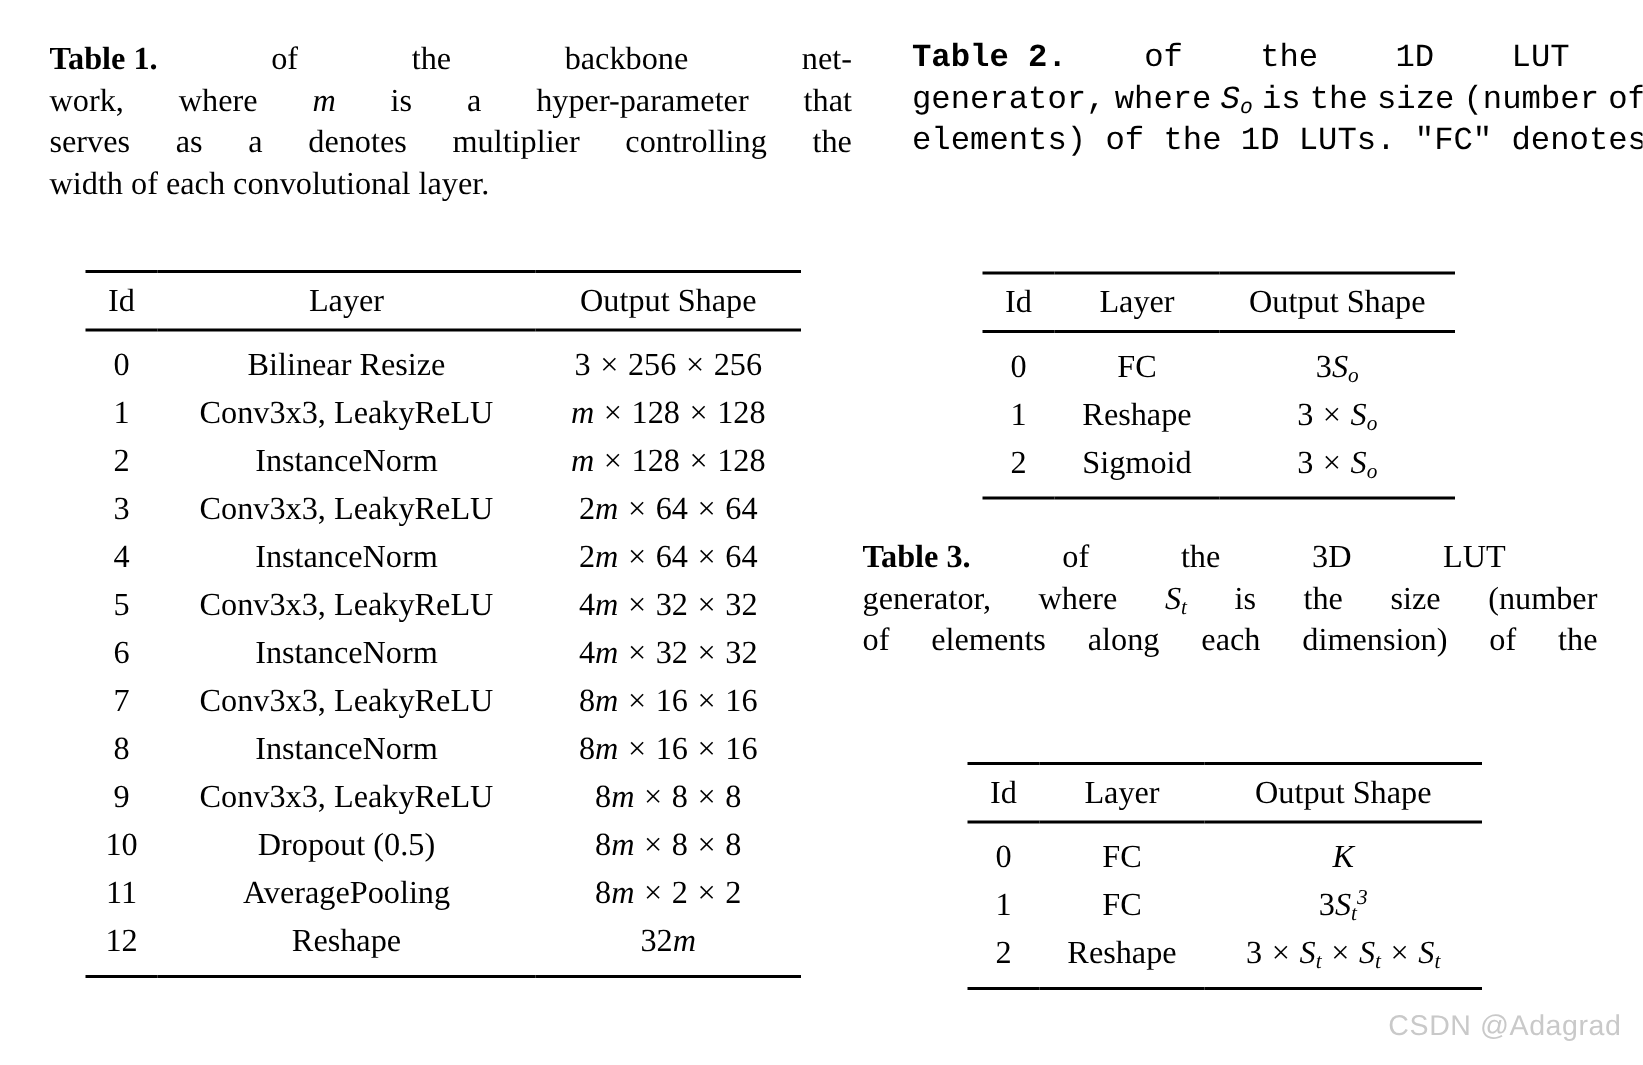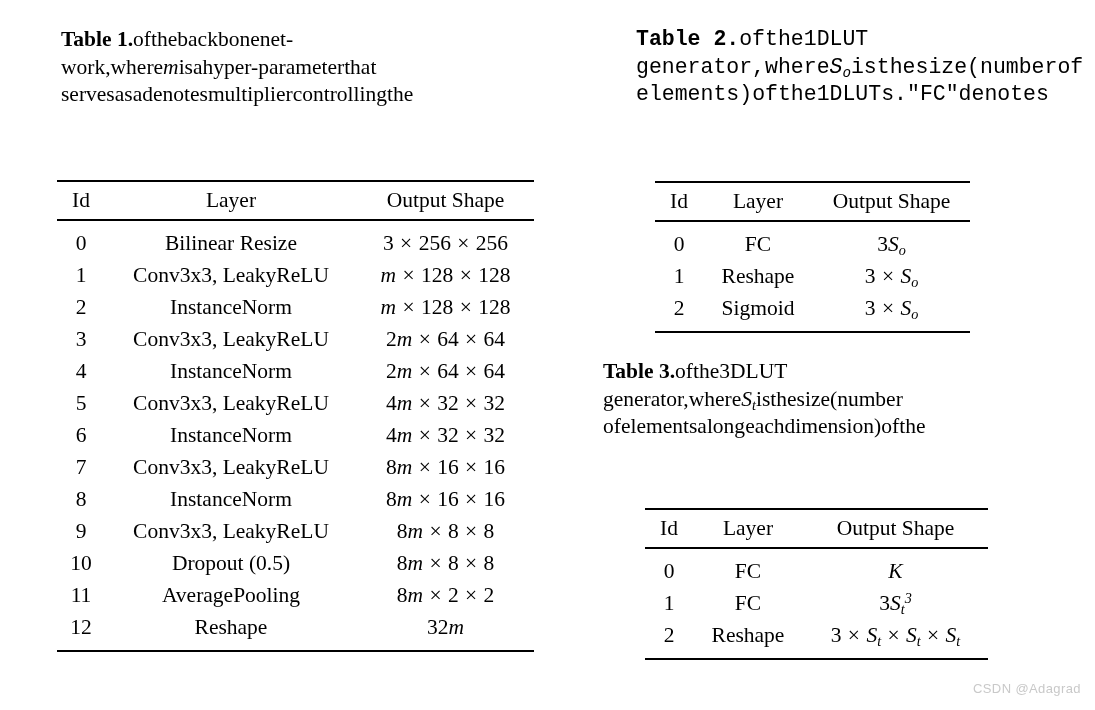--- a/index.html
+++ b/index.html
@@ -26,23 +26,22 @@
     text-justify: inter-word;
     hyphens: manual;
   }
   .caption .lbl { font-weight: bold; }
   .caption .m   { font-style: italic; font-family: "Liberation Serif", serif; }
 
   
   .caption .ln { display: block; white-space: nowrap; }
   .caption .ln.j {
     display: flex;
-    justify-content: flex-start;
+    justify-content: space-between;
     white-space: normal;
-    margin-left: 28px;
   }
   .caption .ln.j > span { white-space: nowrap; }
 
   
   .tbl {
     border-collapse: collapse;
     font-size: 21.5px;
     table-layout: fixed;
   }
   .tbl td, .tbl th {
@@ -71,21 +70,21 @@
   #table1-block { position: absolute; left: 57px;  top: 180px; width: 477px; }
   #table2-block { position: absolute; left: 655px; top: 181px; width: 315px; }
   #table3-block { position: absolute; left: 645px; top: 508px; width: 343px; }
 
   #table2-caption { position: absolute; left: 608px; top: 26px;  width: 490px; font-family: Liberation Mono, monospace; }
   #table3-caption { position: absolute; left: 575px; top: 358px; width: 490px; }
 
   .watermark {
     position: absolute; right: 14px; bottom: 14px;
     font-family: "Liberation Sans", sans-serif;
-    font-size: 13px;
+    font-size: 19px;
     color: #c9c9c9;
     letter-spacing: .4px;
   }
 </style>
 </head>
 <body>
 
 <div class="page">
 
   <div class="col-left">
@@ -108,20 +107,21 @@
       </div>
       <div class="ln j">
         <span>serves</span>
         <span>as</span>
         <span>a</span>
         <span>denotes</span>
         <span>multiplier</span>
         <span>controlling</span>
         <span>the</span>
       </div>
+      <div class="ln">width of each convolutional layer.</div>
     </div>
   </div>
 
   <div id="table1-block">
     <table class="tbl" style="width:477px">
       <colgroup>
           <col style="width:48px">
           <col style="width:252px">
           <col style="width:177px">
         </colgroup>

